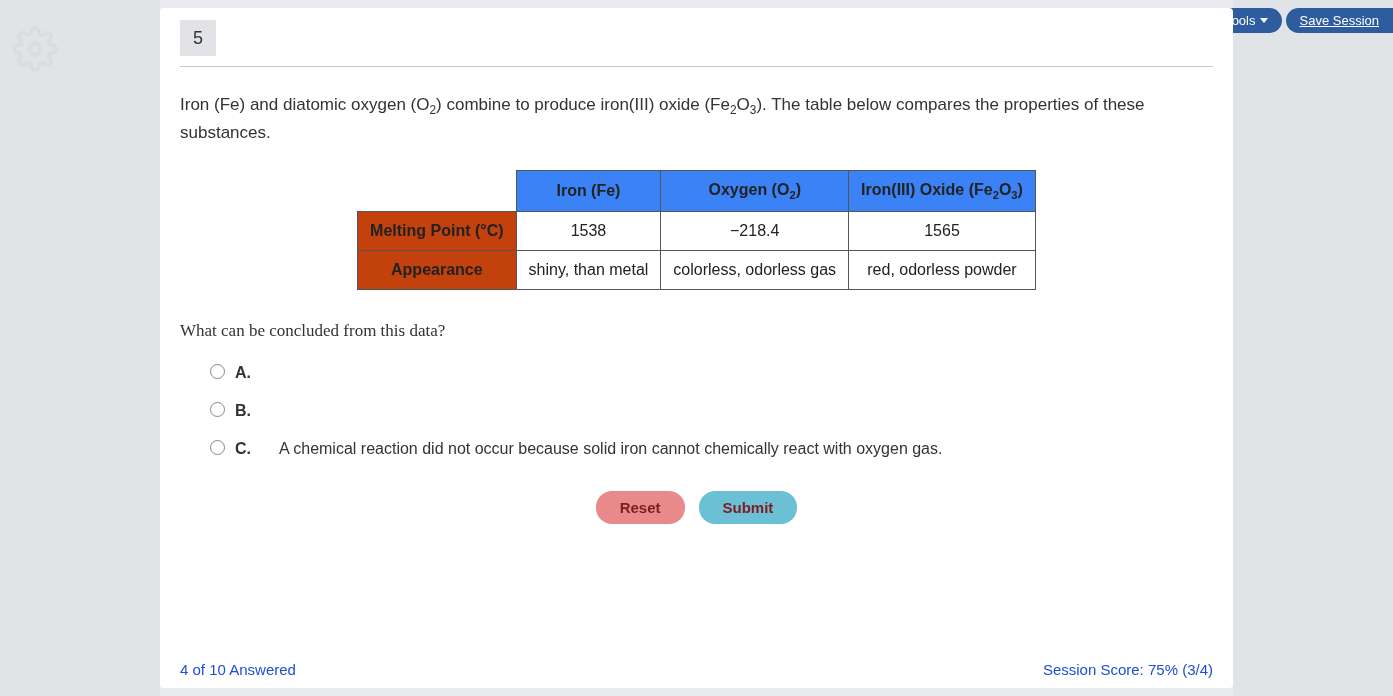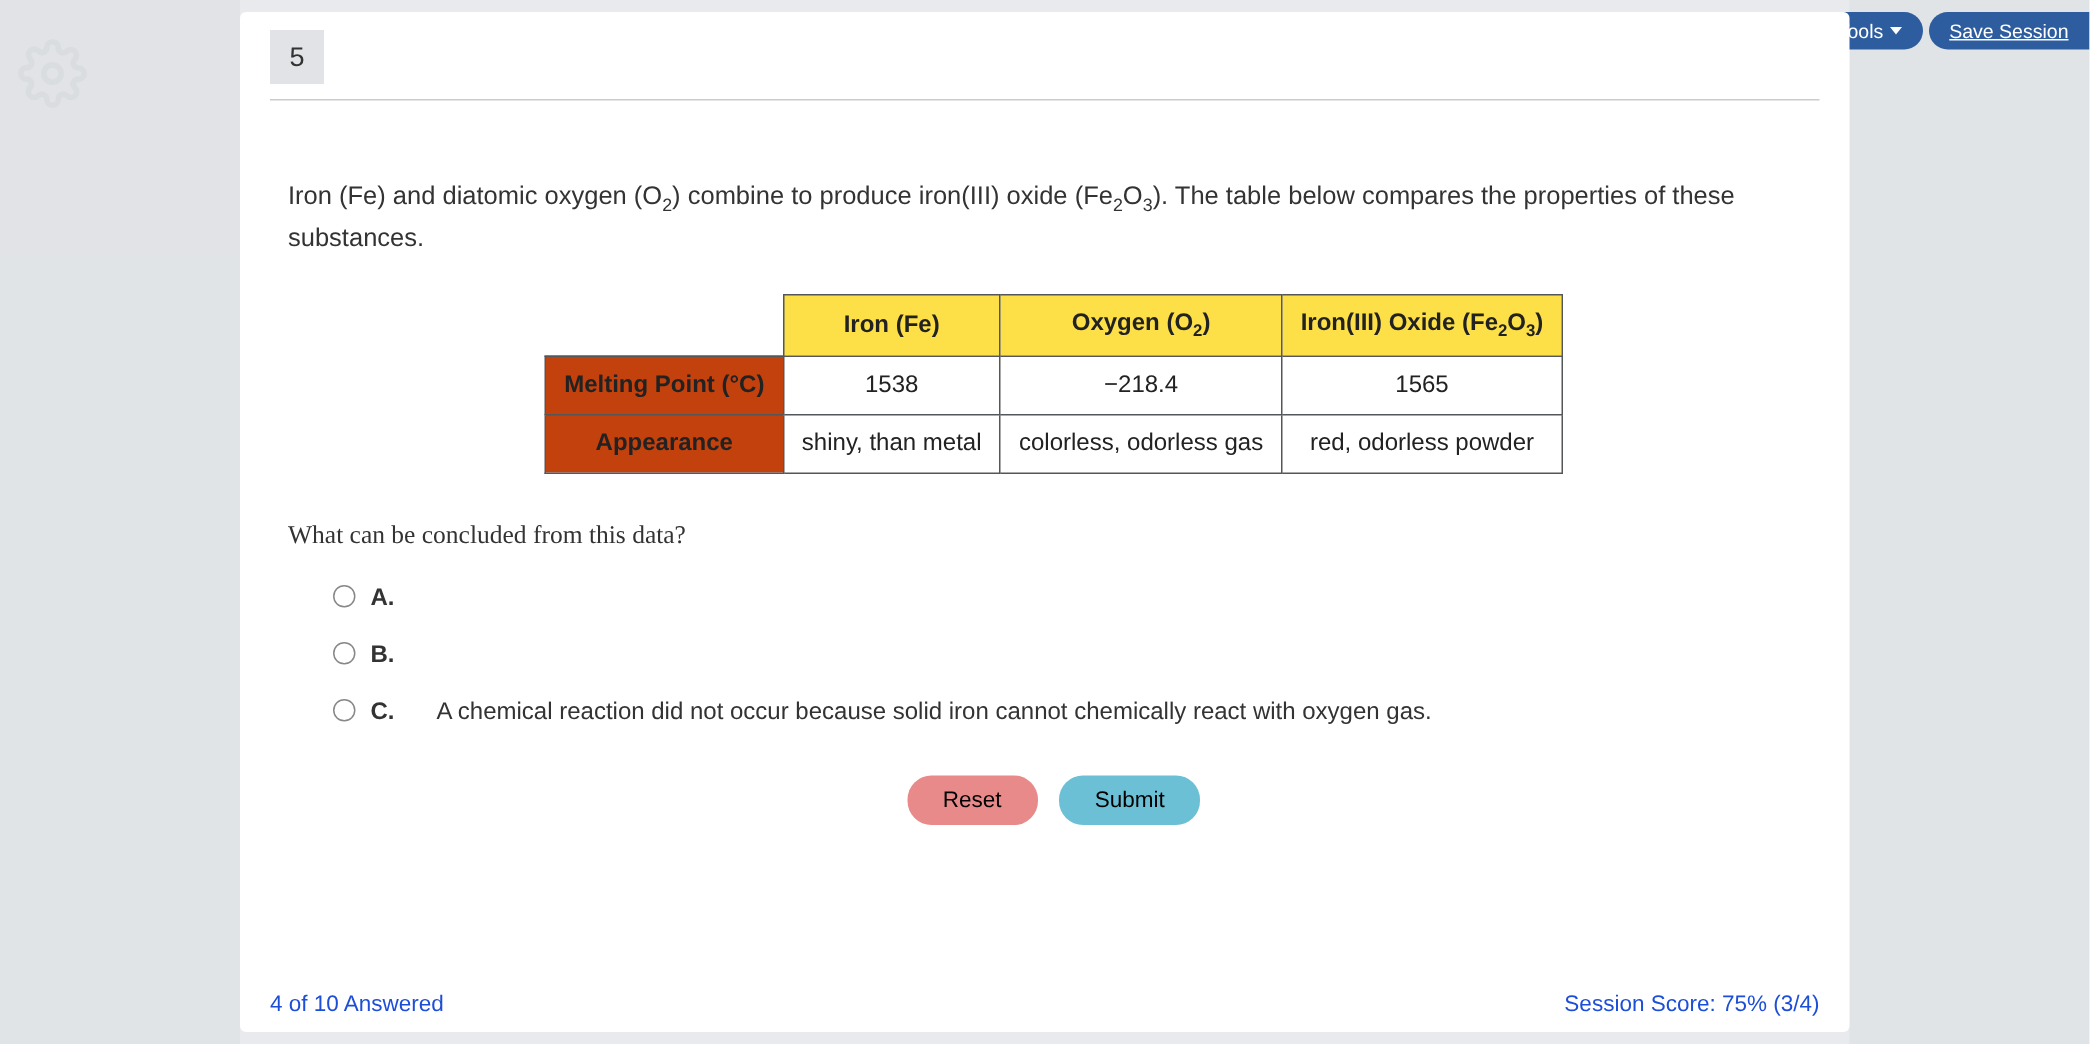--- a/index.html
+++ b/index.html
@@ -55,41 +55,40 @@
     }
     .q-divider {
       position: absolute;
       top: 58px;
       left: 20px;
       right: 20px;
       height: 1px;
       background: #c9cbce;
     }
     .q-body {
-      padding-top: 110px;
+      padding-top: 84px;
       color: #333;
       font-size: 17px;
       line-height: 1.5;
-      margin-left: 12px;
     }
     .prompt-text { margin-bottom: 24px; }
     sub { font-size: 0.7em; vertical-align: sub; }
     sup { font-size: 0.7em; vertical-align: super; }
     .data-table {
       border-collapse: collapse;
       margin: 0 auto 28px auto;
     }
     .data-table th, .data-table td {
       border: 1px solid #54575a;
       padding: 7px 12px;
       text-align: center;
       font-size: 16px;
       color: #222;
     }
-    .data-table th { background: #fde047; font-weight: bold; }
+    .data-table th { background: #3b82f6; font-weight: bold; }
     .data-table .row-header { background: #c2410c; font-weight: bold; text-align: center; }
     .data-table .corner { border: none; background: transparent; }
     .followup { margin-bottom: 18px; font-size: 17px; font-family: Liberation Serif, serif; }
     .options { padding-left: 30px; }
     .option-row {
       display: flex;
       align-items: flex-start;
       gap: 10px;
       margin-bottom: 14px;
       font-size: 16px;
@@ -108,22 +107,22 @@
       display: flex;
       justify-content: center;
       gap: 14px;
       margin-top: 30px;
     }
     .btn {
       border: none;
       border-radius: 16px;
       padding: 8px 24px;
       font-size: 15px;
-      font-weight: normal;
-      color: #000000;
+      font-weight: bold;
+      color: #7f1d1d;
       cursor: pointer;
     }
     .btn-reset { background: #e88a8a; }
     .btn-submit { background: #6cc0d6; }
     .footer-row {
       position: absolute;
       bottom: 4px;
       left: 20px;
       right: 20px;
       display: flex;

